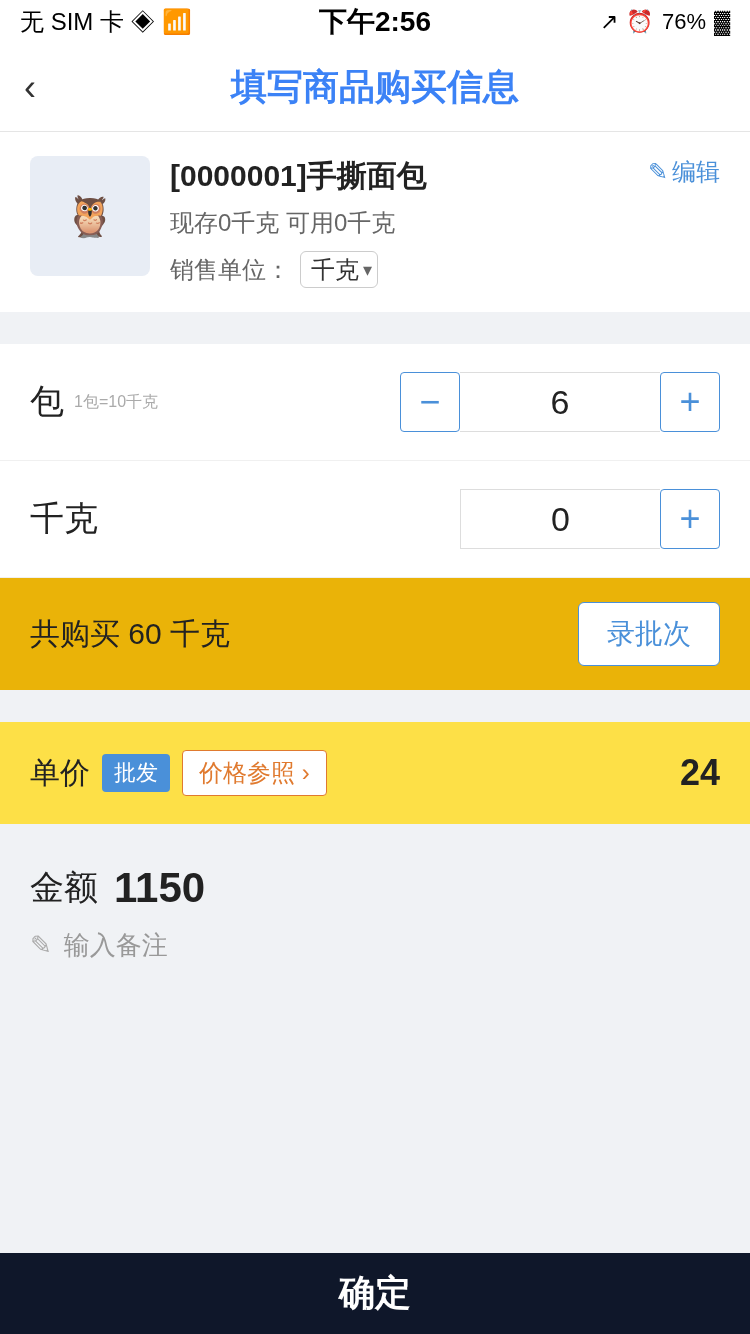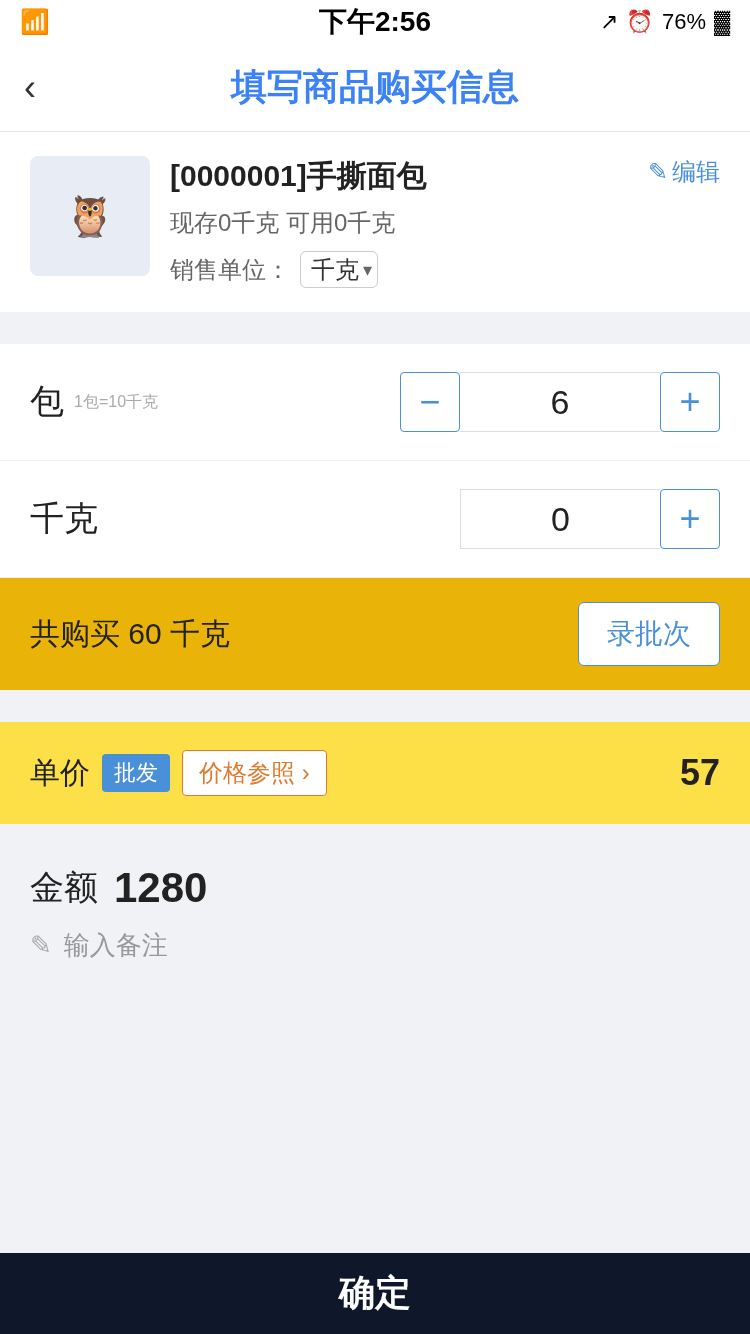--- a/index.html
+++ b/index.html
@@ -326,20 +326,21 @@
     .separator {
       height: 16px;
       background: #f0f2f5;
     }
   </style>
 </head>
 <body>
 
 <div class="status-bar">
   <div class="status-left">
+    <span>无 SIM 卡 ◈</span>
     <span>📶</span>
   </div>
   <div class="status-center">下午2:56</div>
   <div class="status-right">
     <span>↗</span>
     <span>⏰</span>
     <span>76%</span>
     <span>▓</span>
   </div>
 </div>
@@ -400,29 +401,29 @@
   <span class="total-label">共购买 60 千克</span>
   <button class="batch-btn">录批次</button>
 </div>
 
 <div class="separator"></div>
 
 <div class="price-section">
   <span class="price-label">单价</span>
   <span class="price-tag">批发</span>
   <button class="price-ref-btn">价格参照 ›</button>
-  <span class="price-value">57</span>
+  <span class="price-value">24</span>
 </div>
 
 <div class="separator"></div>
 
 <div class="amount-section">
   <div class="amount-row">
     <span class="amount-label">金额</span>
-    <span class="amount-value">1280</span>
+    <span class="amount-value">1150</span>
   </div>
   <div class="remark-row">
     <span class="pencil-icon">✎</span>
     <span>输入备注</span>
   </div>
 </div>
 
 <div class="main-content"></div>
 
 <button class="confirm-btn">确定</button>

